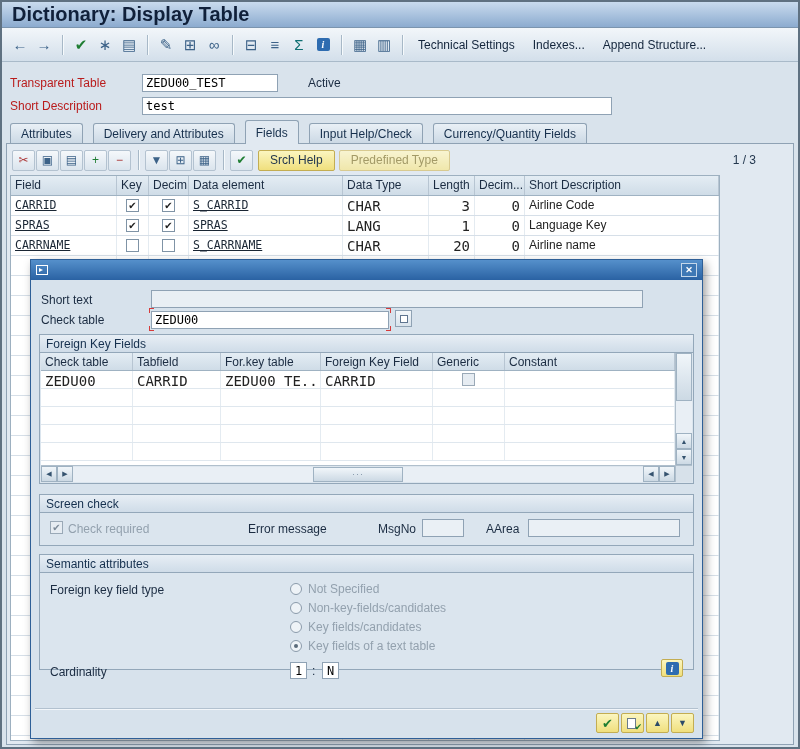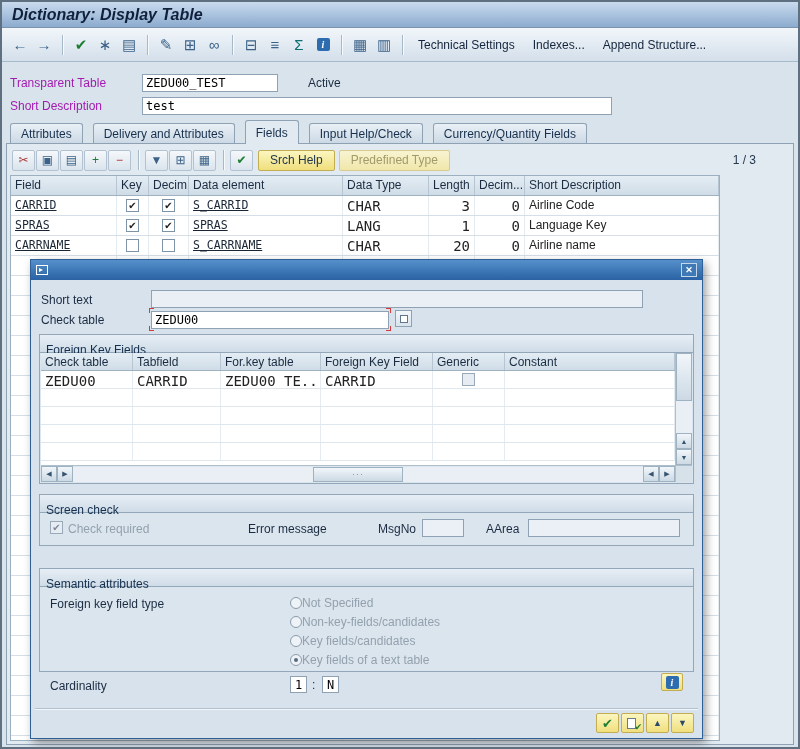--- a/index.html
+++ b/index.html
@@ -6,40 +6,40 @@
   html,body { margin:0; overflow:hidden; background:#ffffff; }
   body { font-family:"Liberation Sans", sans-serif; }
 
   .app { position:relative; width:800px; height:749px; background:#d9e3ec;
          border:2px solid #5f7181; overflow:hidden; }
   .abs { position:absolute; }
 
   
   .titlebar { height:26px; background:linear-gradient(#c9dbee,#8cabcf);
               border-bottom:1px solid #7b94ae; display:flex; align-items:center; padding:0 10px; }
-  .titlebar .title { font-size:16px; font-weight:bold; font-style:italic; color:#10203a; }
+  .titlebar .title { font-size:20px; font-weight:bold; color:#10203a; }
 
   
   .toolbar { height:34px; background:linear-gradient(#f2f6fa,#d3dfea);
              border-bottom:1px solid #a9bac9; display:flex; align-items:center; padding:0 6px; }
   .tb-btn { width:24px; height:22px; display:flex; align-items:center; justify-content:center;
             color:#3c6288; font-size:15px; border-radius:2px; cursor:default; }
   .tb-btn.ico-green { color:#1e7d32; }
   .tb-btn.ico-teal { color:#0e6f72; }
   .tb-sep { width:1px; height:20px; background:#a7b8c7; margin:0 6px; box-shadow:1px 0 0 #f6fafc; }
   .tb-texts { display:flex; align-items:flex-start; }
   .tb-text { font-size:12px; color:#13253c; padding:4px 9px; white-space:nowrap; cursor:default; }
   .info-badge { width:13px; height:13px; background:#2e6cb0; color:#fff; border-radius:2px;
                 font:italic bold 10px "Liberation Serif", serif;
                 display:flex; align-items:center; justify-content:center; }
 
   
   .formarea { height:56px; padding:10px 0 0 8px; }
   .formrow { display:flex; align-items:center; height:21px; margin-bottom:2px; }
-  .formrow label { width:132px; font-size:12px; color:#a21caf; }
+  .formrow label { width:132px; font-size:12px; color:#b91c1c; }
   .inp { height:18px; border:1px solid #8fa2b4; background:#fff; color:#000;
          font:12px "DejaVu Sans Mono", monospace; padding:0 3px; }
   .w-tbl { width:136px; }
   .w-desc { width:470px; }
   .suffix { font-size:12px; color:#1b2c42; margin-left:30px; }
 
   
   .tabstrip { height:25px; display:flex; align-items:flex-end; gap:10px; padding-left:8px;
               position:relative; z-index:5; }
   .tab { height:20px; display:flex; align-items:center; padding:0 10px; font-size:12px; color:#17304d;
@@ -107,21 +107,21 @@
       linear-gradient(#d63b3b,#d63b3b) left bottom/5px 1px no-repeat,
       linear-gradient(#d63b3b,#d63b3b) left bottom/1px 5px no-repeat,
       linear-gradient(#d63b3b,#d63b3b) right bottom/5px 1px no-repeat,
       linear-gradient(#d63b3b,#d63b3b) right bottom/1px 5px no-repeat; }
   .mc-btn { width:17px; height:17px; border:1px solid #8fa2b4; background:linear-gradient(#f3f7fa,#d9e3ec);
             display:flex; align-items:center; justify-content:center; }
   .mc-inner { width:8px; height:8px; border:1px solid #5f7590; background:#fff; }
 
   .group { position:absolute; left:8px; right:8px; border:1px solid #93a7b9; background:#dbe5ee; }
   .group-title { height:18px; border-bottom:1px solid #93a7b9; background:linear-gradient(#e7eef5,#cfdce8);
-                 font-size:12px; color:#15304e; padding:8px 6px; }
+                 font-size:12px; color:#15304e; padding:2px 6px; }
 
   .fk-area { position:absolute; left:1px; right:1px; top:18px; bottom:1px; background:#fff; }
   .fk-grid { position:absolute; left:0; top:0; right:17px; bottom:17px; overflow:hidden; }
   .fk-head { display:flex; height:18px; background:linear-gradient(#e4edf4,#cfdce7); border-bottom:1px solid #9fb2c2; }
   .fk-row { display:flex; height:18px; border-bottom:1px solid #dfe7ee; background:#fff; }
   .k-ct{width:92px} .k-tf{width:88px} .k-fkt{width:100px} .k-fkf{width:112px} .k-gen{width:72px} .k-con{flex:1}
 
   .vscroll { position:absolute; right:0; top:0; bottom:17px; width:17px; background:#dde6ee;
              border-left:1px solid #b0bfcc; display:flex; flex-direction:column; }
   .hscroll { position:absolute; left:0; right:17px; bottom:0; height:17px; background:#dde6ee;
@@ -132,21 +132,21 @@
   .sb-track { flex:1; position:relative; background:#e9eff5; }
   .sb-track.h { height:15px; display:flex; align-items:center; justify-content:center; }
   .sb-thumb-v { position:absolute; left:0; right:0; top:0; height:48px;
                 background:linear-gradient(#f1f6fa,#ccd9e4); border:1px solid #9fb2c2; }
   .sb-thumb-h { width:90px; height:15px; background:linear-gradient(#f1f6fa,#ccd9e4);
                 border:1px solid #9fb2c2; color:#7f93a6; font-size:9px; letter-spacing:1px;
                 display:flex; align-items:center; justify-content:center; }
   .sb-corner { position:absolute; right:0; bottom:0; width:17px; height:17px; background:#d7e1ea;
                border-left:1px solid #b0bfcc; border-top:1px solid #b0bfcc; }
 
-  .radio-row { display:flex; align-items:center; gap:0; height:16px; }
+  .radio-row { display:flex; align-items:center; gap:6px; height:16px; }
   .radio { width:12px; height:12px; border:1px solid #8b9bab; border-radius:50%; background:#eef3f7;
            position:relative; flex:0 0 auto; }
   .radio.selected::after { content:""; position:absolute; left:3px; top:3px; width:4px; height:4px;
                            border-radius:50%; background:#5a6b7a; }
   .radio-label { font-size:12px; color:#93a1ae; white-space:nowrap; }
 
   .card { width:17px; height:17px; text-align:center; padding:0; }
   .info-btn { width:22px; height:18px; background:linear-gradient(#fbf6c0,#f0df7d); border:1px solid #c3ad52;
               border-radius:2px; display:flex; align-items:center; justify-content:center; }
 
@@ -652,21 +652,21 @@
         <div class="group-title">Screen check</div>
         <span class="cb checked disabled abs" style="left:10px;top:26px"></span>
         <label class="abs lbl dis" style="left:28px;top:27px">Check required</label>
         <label class="abs lbl" style="left:208px;top:27px">Error message</label>
         <label class="abs lbl" style="left:338px;top:27px">MsgNo</label>
         <input class="inp abs" style="left: 382px; top: 24px; width: 42px; background: rgb(234, 240, 245);" readonly="" value="">
         <label class="abs lbl" style="left:446px;top:27px">AArea</label>
         <input class="inp abs" style="left: 488px; top: 24px; width: 152px; background: rgb(234, 240, 245);" readonly="" value="">
       </div>
 
-      <div class="group" style="top:288px;height:104px">
+      <div class="group" style="top:274px;height:116px">
         <div class="group-title">Semantic attributes</div>
         <label class="abs lbl" style="left:10px;top:28px">Foreign key field type</label>
         <div>
             <div class="radio-row abs" style="left: 250px; top: 26px;">
               <span class="radio"></span>
               <span class="radio-label">Not Specified</span>
             </div>
             <div class="radio-row abs" style="left: 250px; top: 45px; align-items: center;">
               <span class="radio"></span>
               <span class="radio-label">Non-key-fields/candidates</span>

